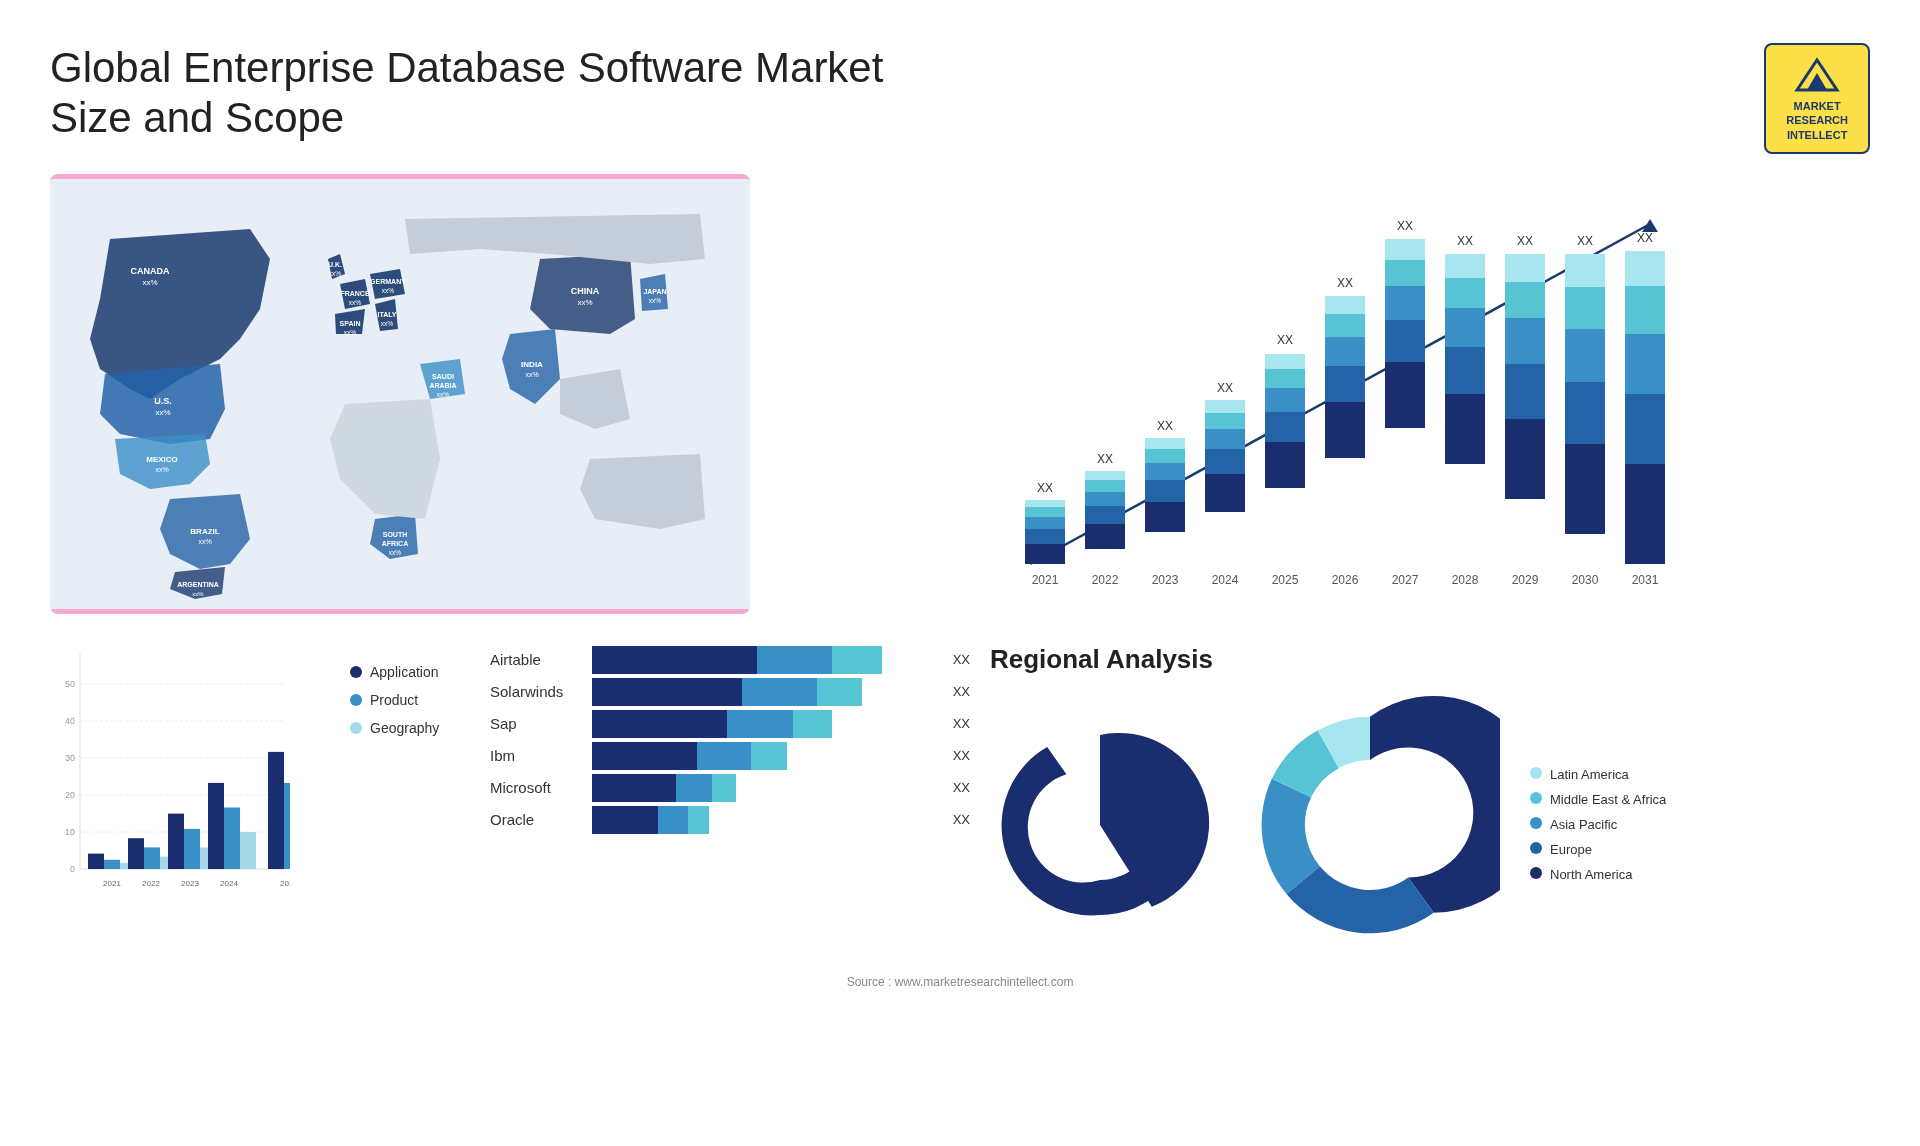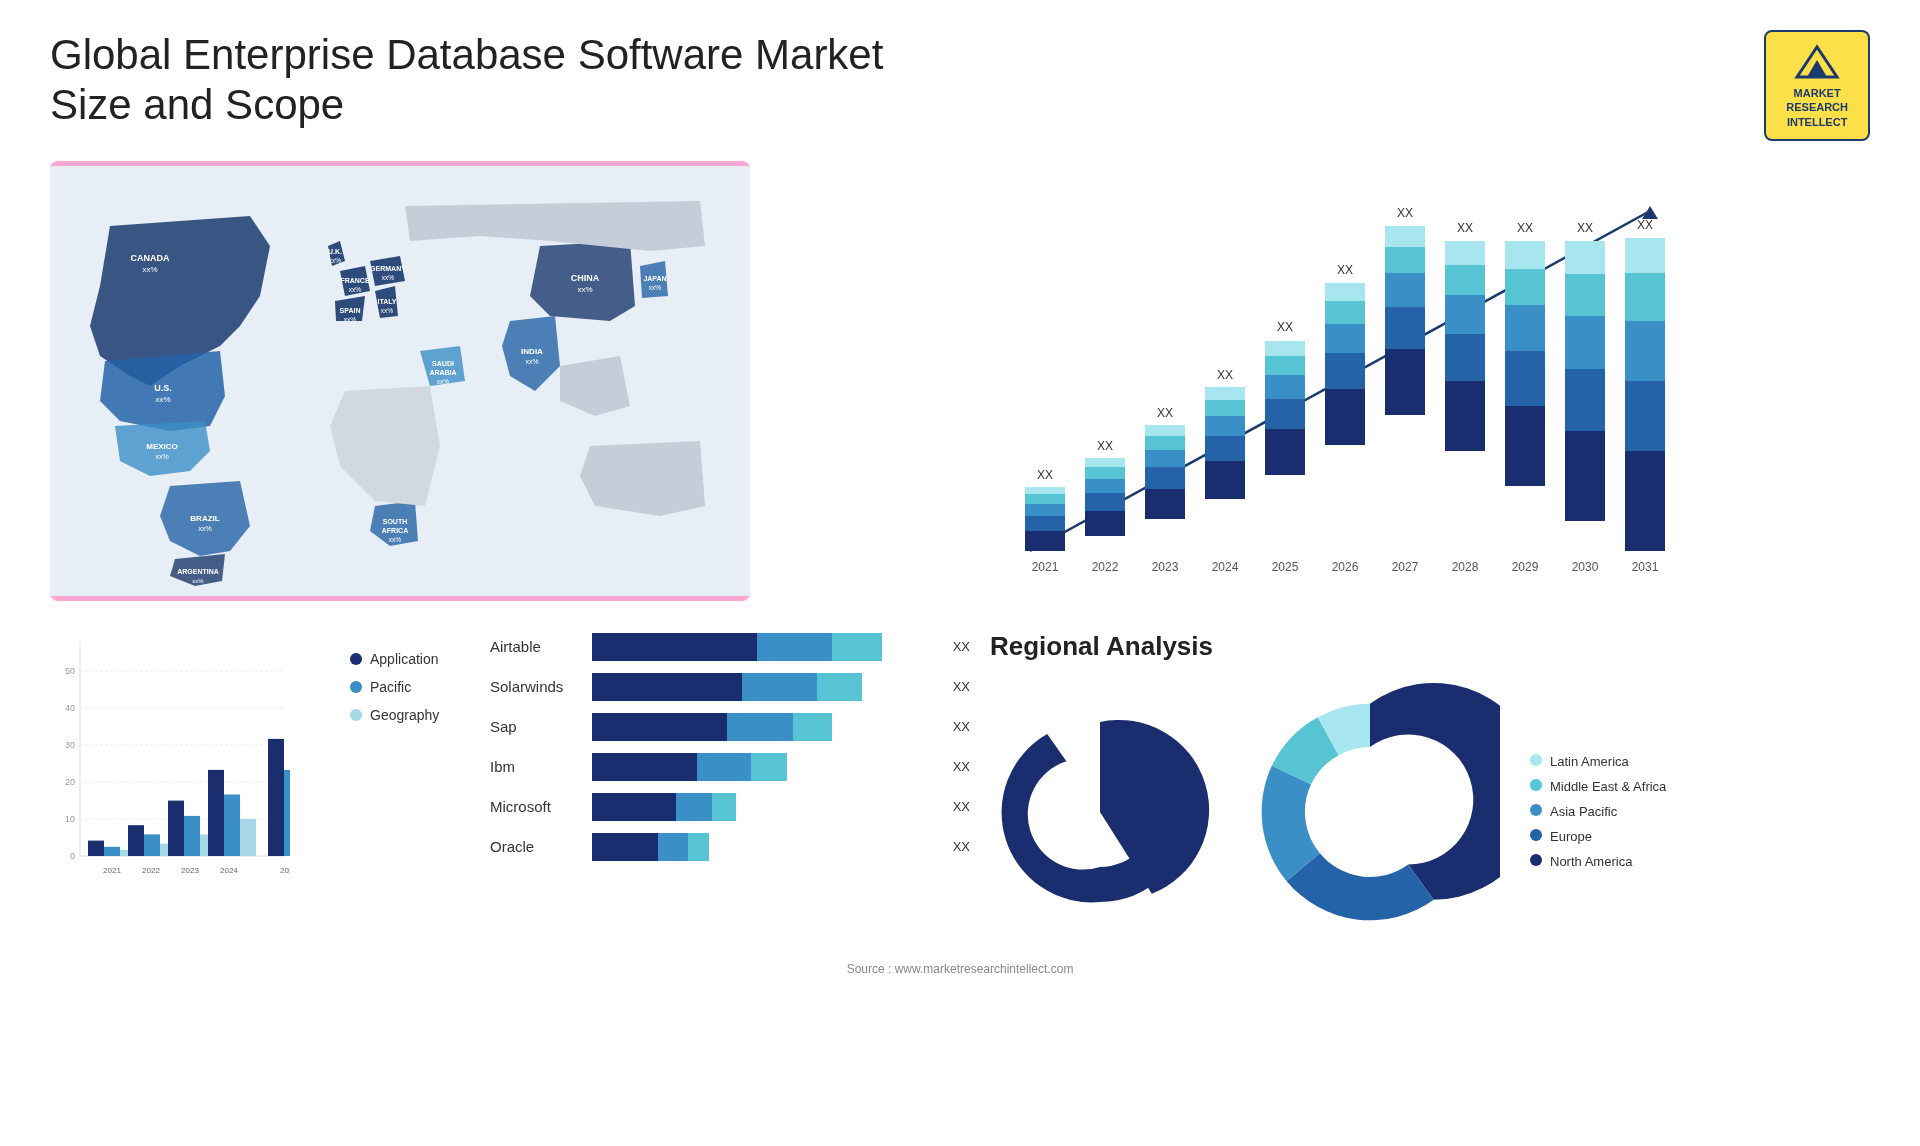--- a/index.html
+++ b/index.html
@@ -18,20 +18,21 @@
       padding: 30px 50px;
       position: relative;
     }
 
     
     .header {
       display: flex;
       justify-content: space-between;
       align-items: flex-start;
       margin-bottom: 20px;
+      margin-top: 13px;
     }
 
     .page-title {
       font-size: 42px;
       font-weight: 400;
       color: #222;
       max-width: 900px;
       line-height: 1.2;
     }
 
@@ -139,21 +140,21 @@
     }
 
     
     .players-section {
       flex: 0 0 480px;
     }
 
     .players-list {
       display: flex;
       flex-direction: column;
-      gap: 8px;
+      gap: 0;
     }
 
     .player-row {
       display: flex;
       align-items: center;
       gap: 12px;
     }
 
     .player-name {
       font-size: 15px;
@@ -498,21 +499,21 @@
           </svg>
         </div>
 
         <div class="seg-legend">
           <div class="legend-item">
             <div class="legend-dot" style="background:#1a2d6e;"></div>
             <span class="legend-label">Application</span>
           </div>
           <div class="legend-item">
             <div class="legend-dot" style="background:#3a8fc7;"></div>
-            <span class="legend-label">Pacific</span>
+            <span class="legend-label">Product</span>
           </div>
           <div class="legend-item">
             <div class="legend-dot" style="background:#a8d8e8;"></div>
             <span class="legend-label">Geography</span>
           </div>
         </div>
       </div>
     </div>
 
     <div class="players-section">

